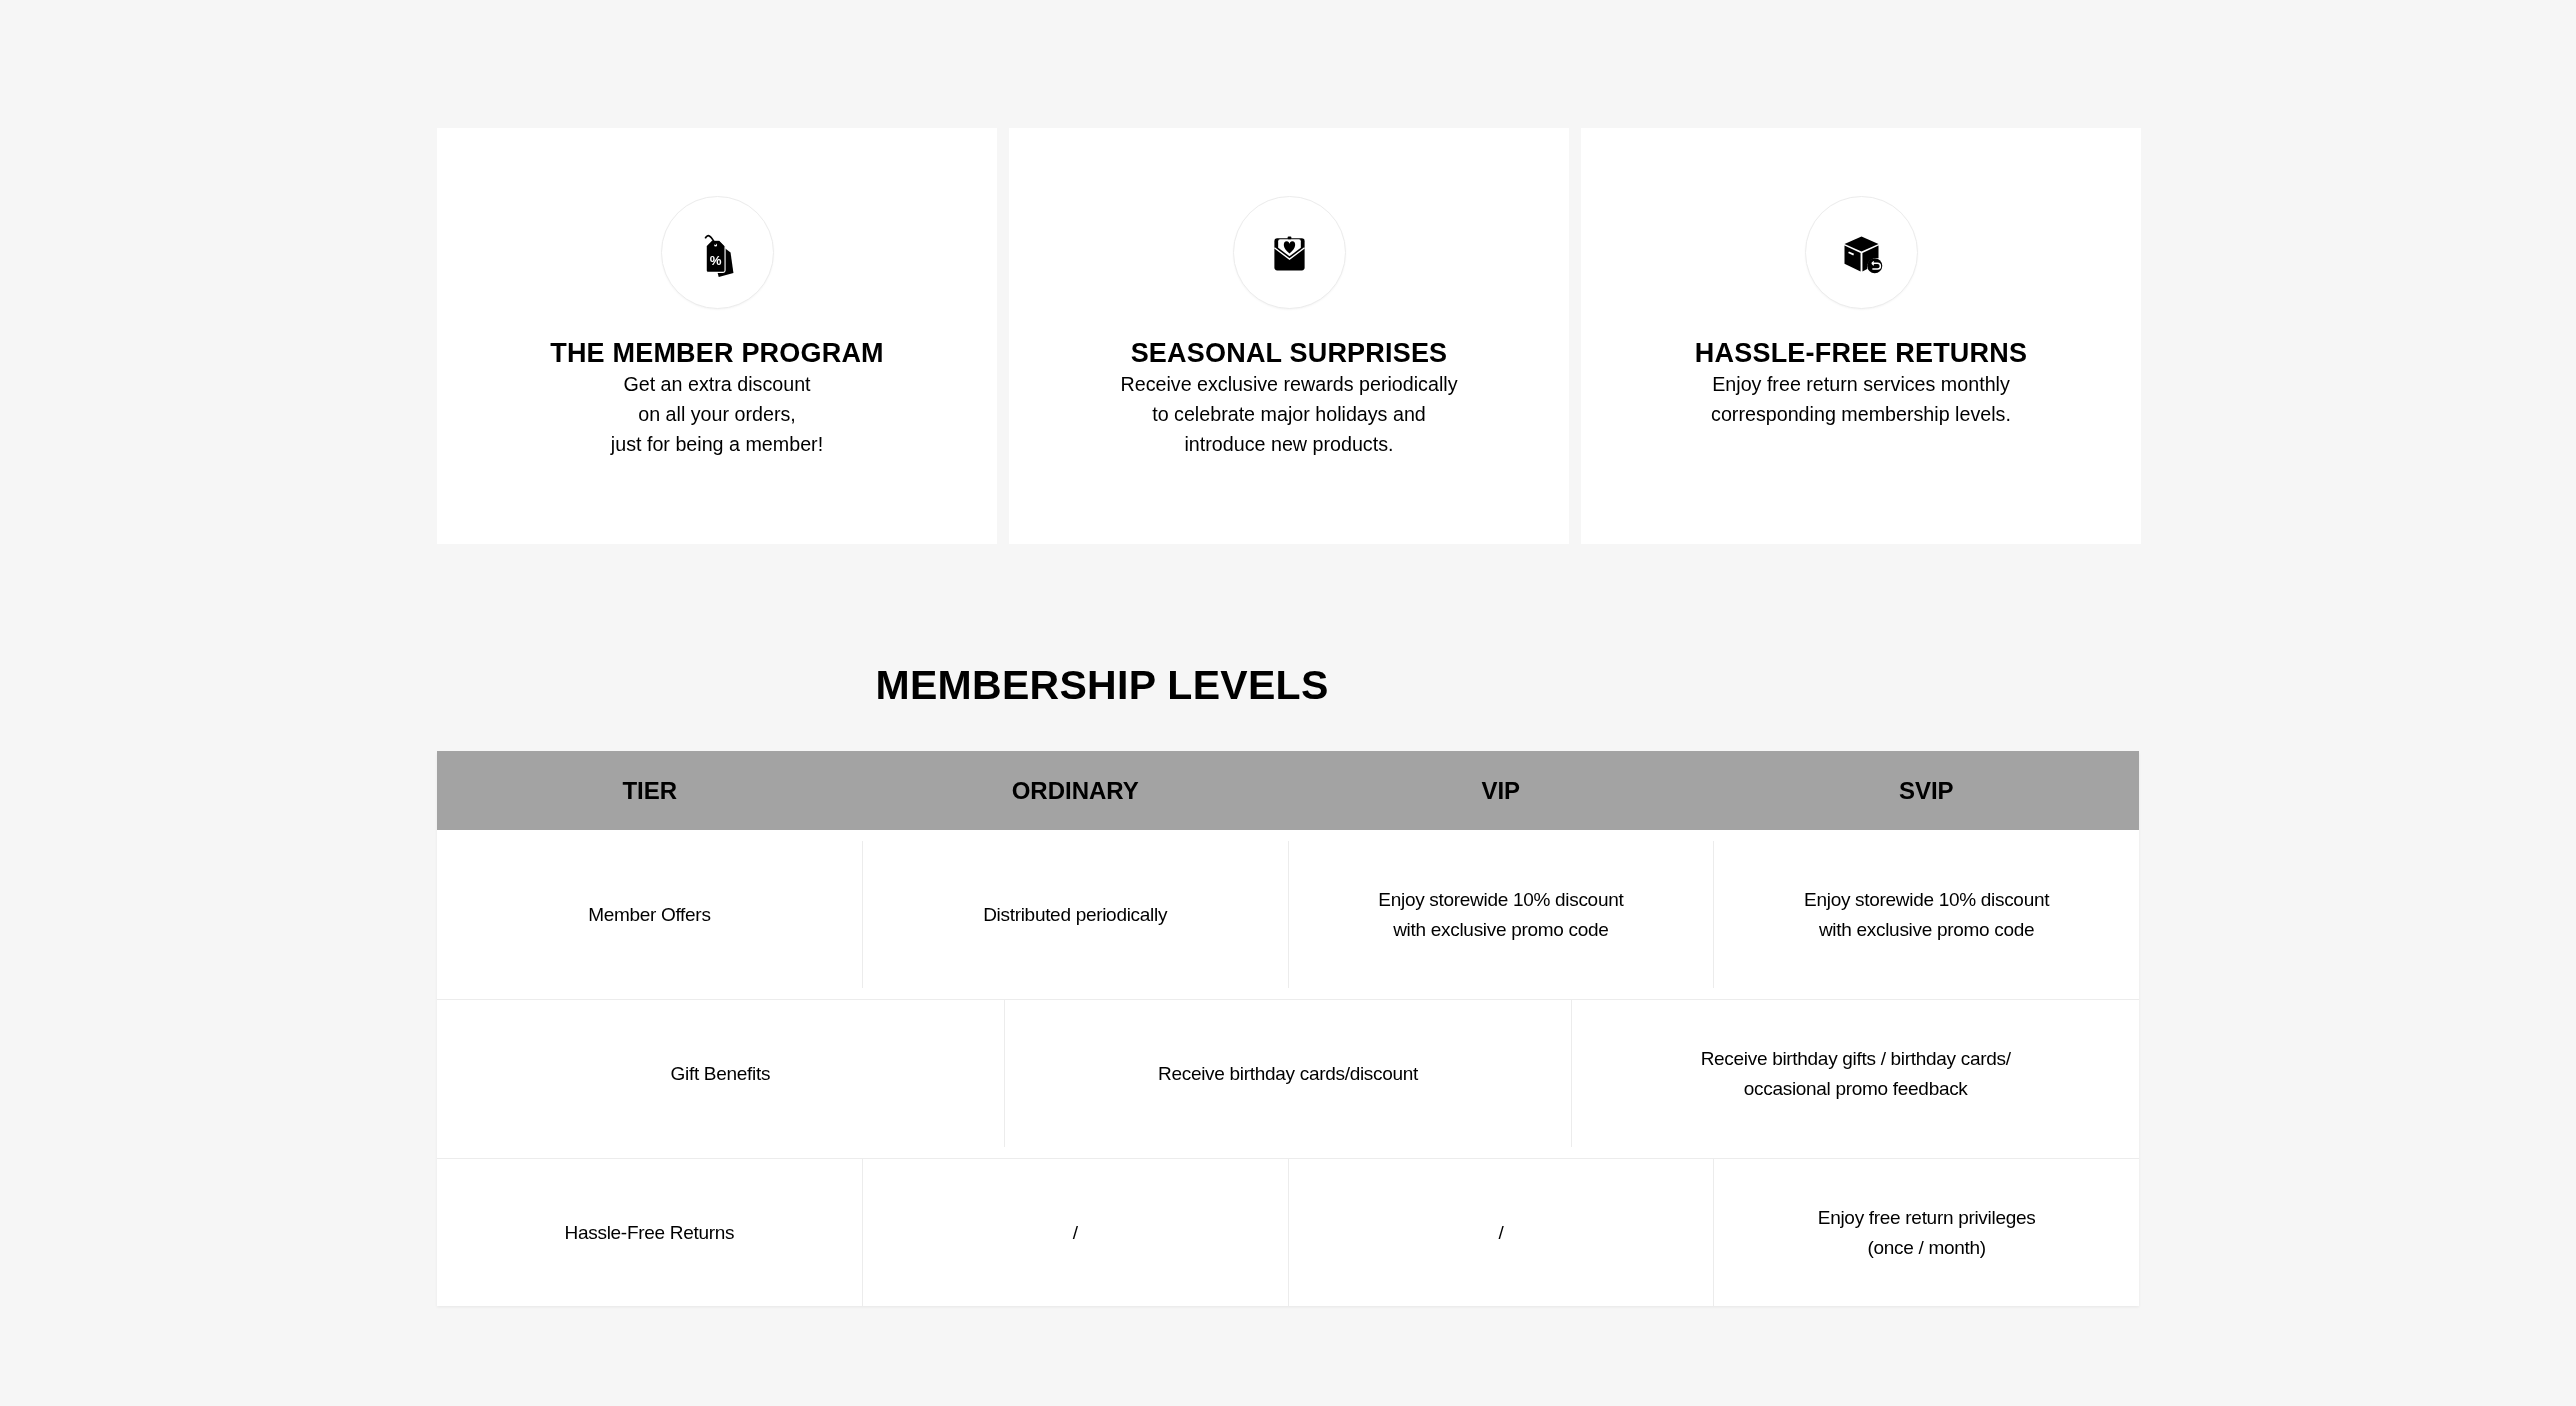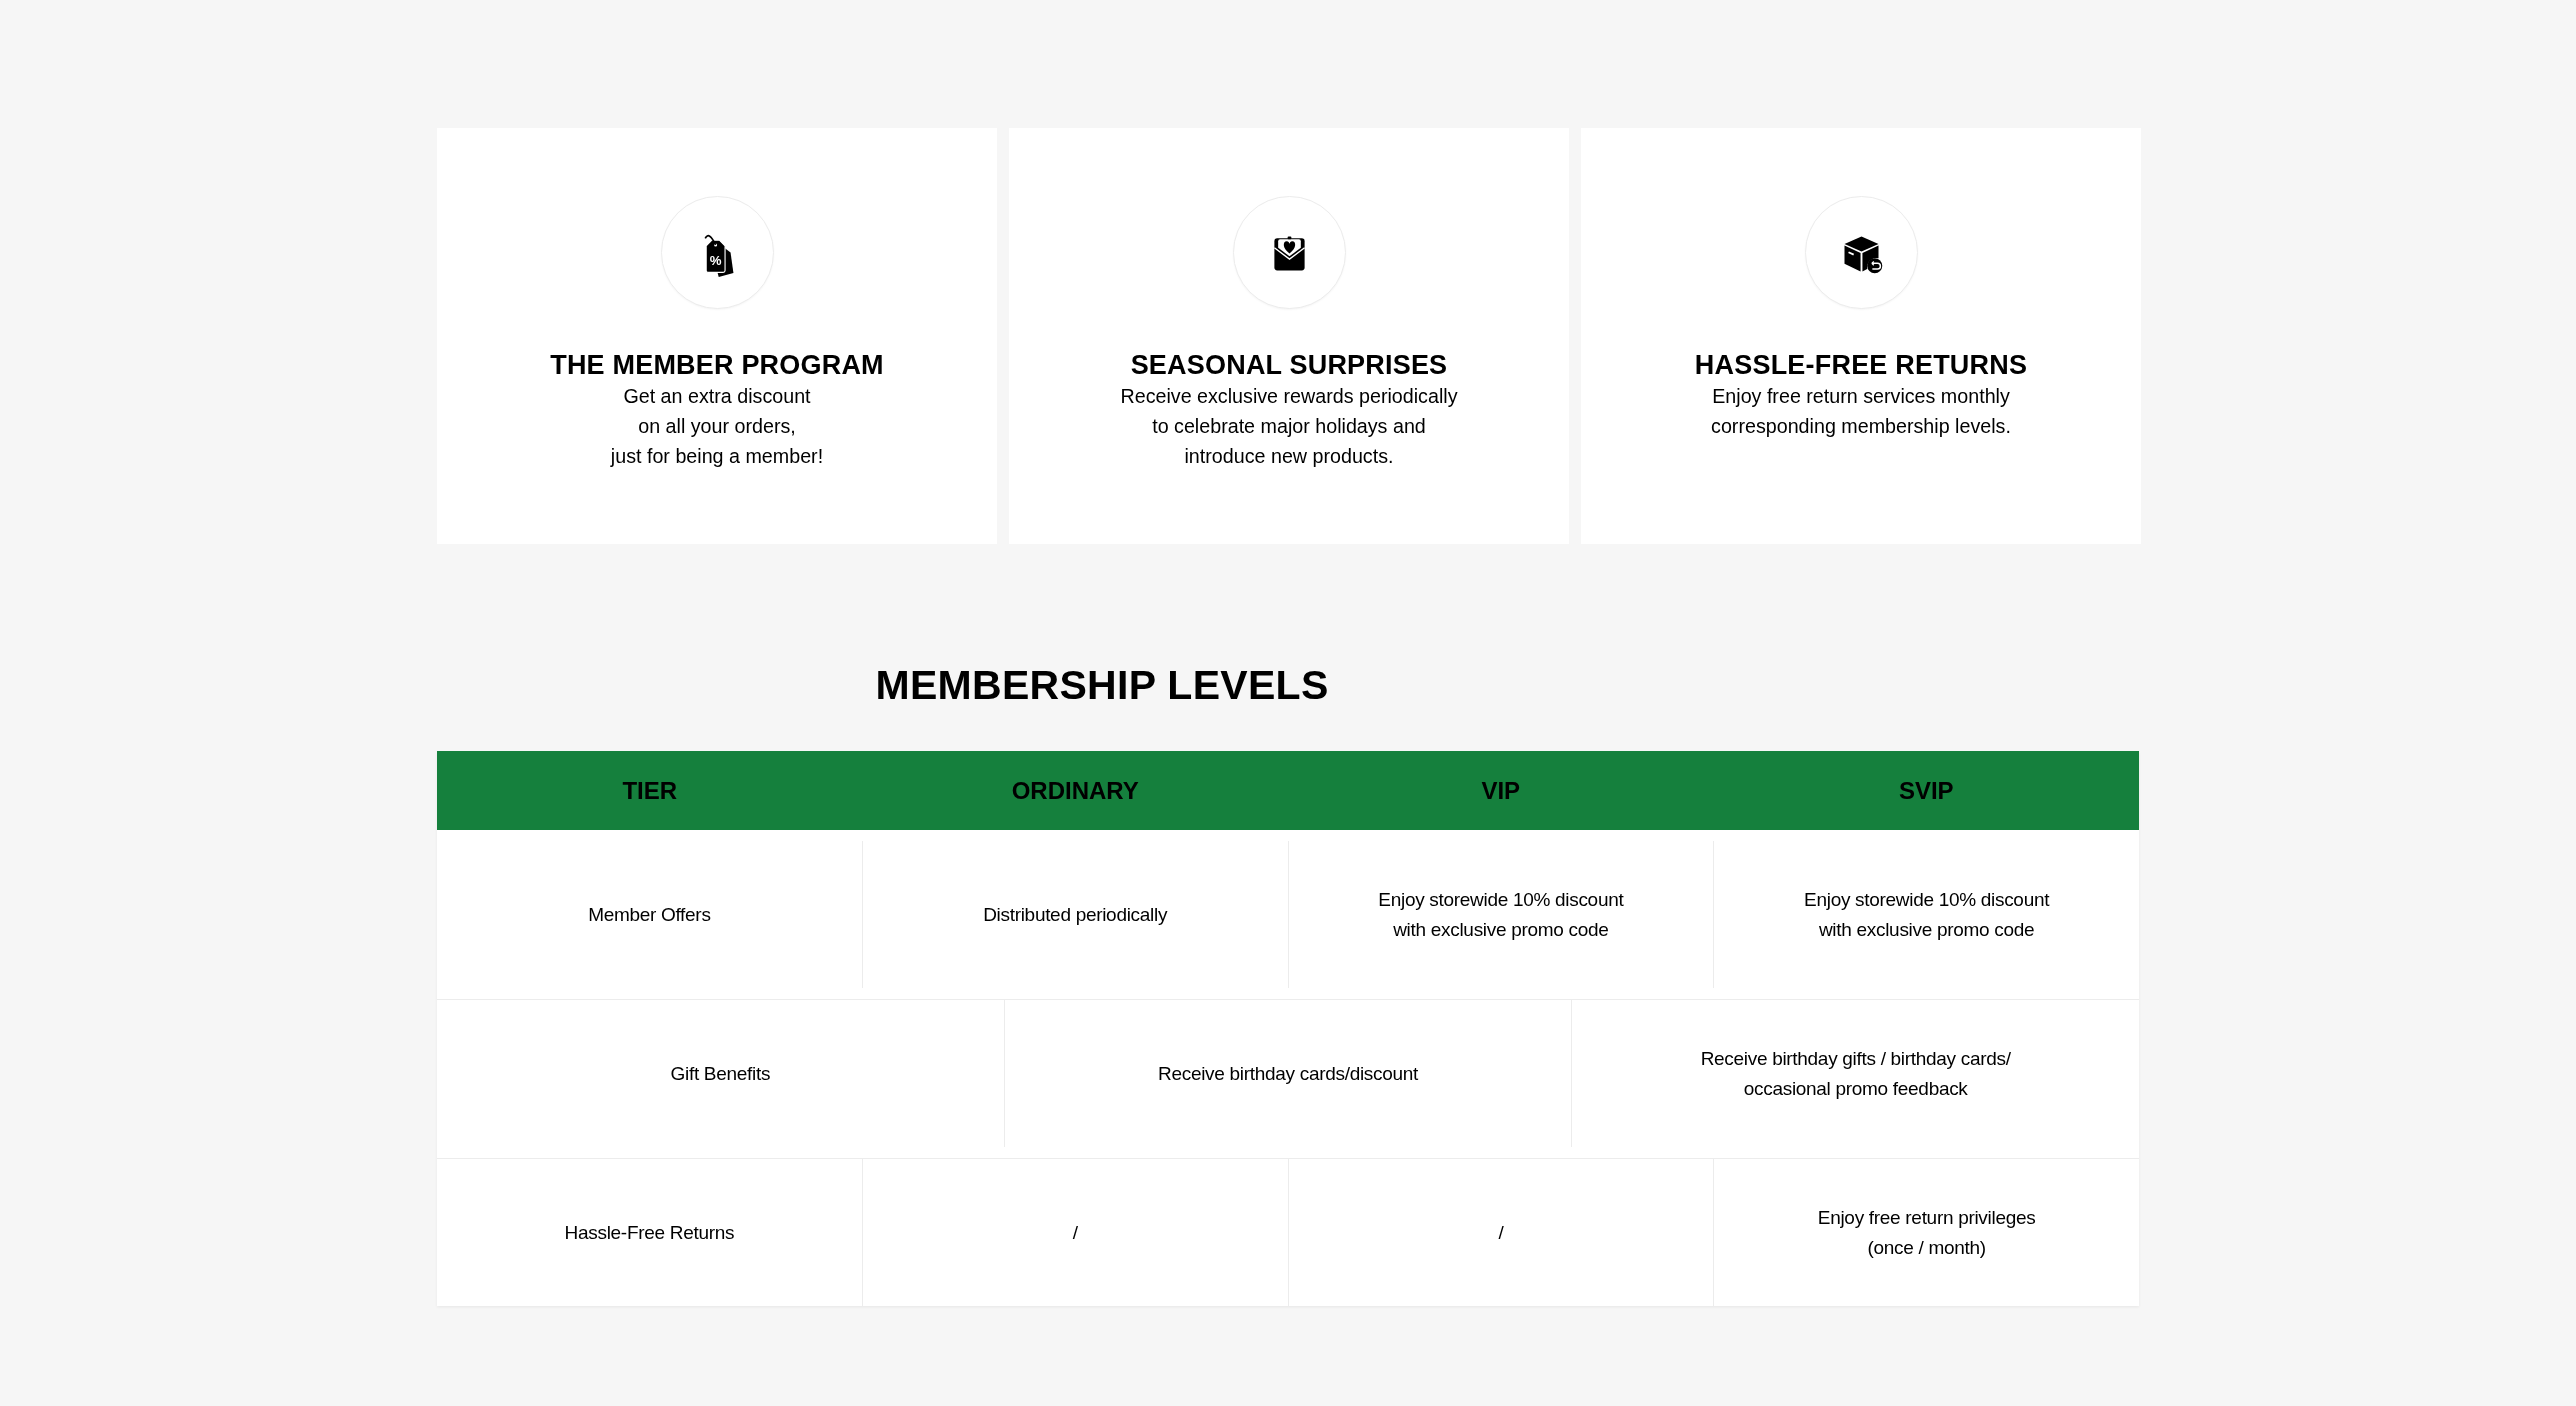--- a/index.html
+++ b/index.html
@@ -24,42 +24,42 @@
   .icon-circle {
     margin-top: 68px;
     width: 111px; height: 111px; border-radius: 50%;
     border: 1.9px solid #ececec;
     box-shadow: 0 0.9px 1.9px rgba(0,0,0,0.04);
     display: flex; align-items: center; justify-content: center;
     background: #fff;
   }
   .icon-circle svg { width: 51px; height: 51px; display: block; }
   .card-title {
-    margin-top: 40px;
+    margin-top: 28px;
     font-size: 27px; font-weight: bold; letter-spacing: 0.2px;
     line-height: 32px; text-align: center; white-space: nowrap;
   }
   .card-desc {
     margin-top: 0;
     font-size: 19.7px; line-height: 30px; text-align: center;
   }
   .card-desc span { display: block; white-space: nowrap; }
 
   .section-title {
     position: absolute; left: 0; width: 2204px; top: 661px;
     text-align: center; font-size: 41px; font-weight: bold;
     line-height: 49px; letter-spacing: 0.3px;
   }
   .table {
     position: absolute; left: 437px; top: 751px; width: 1702px;
     background: #fff;
     box-shadow: 0 1.9px 2.8px rgba(0,0,0,0.06);
   }
   .thead {
-    display: flex; height: 79px; background: #15803d;
+    display: flex; height: 79px; background: #a3a3a3;
   }
   .th {
     flex: 1 1 0; display: flex; align-items: center; justify-content: center;
     font-size: 24px; font-weight: bold;
   }
   .tr { display: flex; height: 147px; border-top: 1.9px solid #ececec; margin-top: 11px; }
   .tr:first-of-type { border-top: none; }
   .td {
     flex: 1 1 0; display: flex; flex-direction: column;
     align-items: center; justify-content: center;

